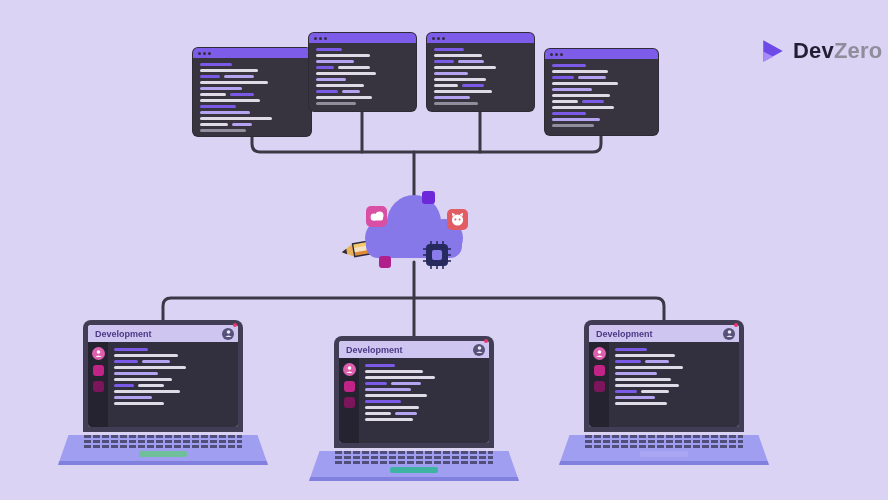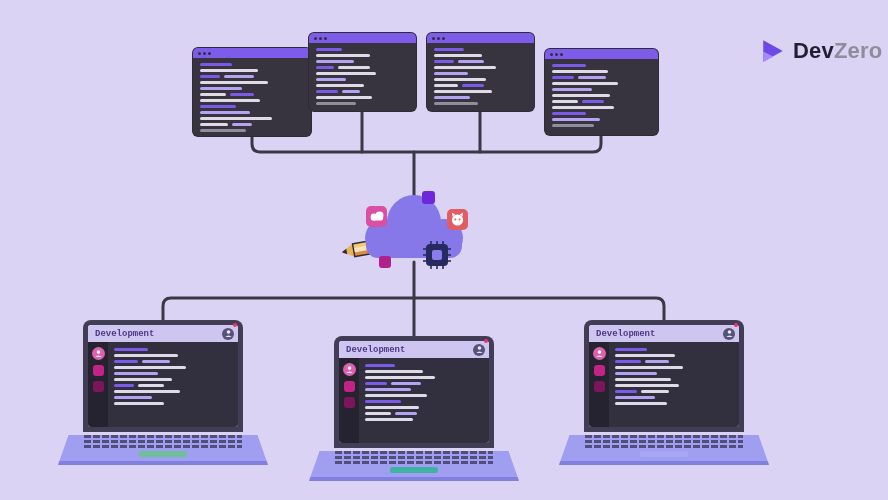--- a/index.html
+++ b/index.html
@@ -13,21 +13,21 @@
   .term-header{height:10px;background:#7C5CE8;border-radius:5px 5px 0 0;display:flex;align-items:center;gap:2px;padding:0 5px;}
   .wdot{width:3px;height:3px;border-radius:50%;background:#322E3E;display:inline-block;}
   .term-body{padding:5px 7px;display:flex;flex-direction:column;gap:3px;}
   .code-line{display:flex;height:3px;}
   .code-seg{height:3px;border-radius:1.5px;display:inline-block;}
 
   
   .cloud-cluster{position:absolute;left:330px;top:186px;}
 
   
-  .laptop{position:absolute;width:210px;font-family:Liberation Mono, monospace;}
+  .laptop{position:absolute;width:210px;}
   .lid{position:relative;width:160px;height:112px;margin:0 auto;background:#403D55;border-radius:8px 8px 0 0;padding:5px;box-sizing:border-box;}
   .cam-dot{position:absolute;right:6px;top:3px;width:4px;height:4px;border-radius:50%;background:#E8356B;}
   .screen{width:100%;height:100%;background:#F2F0FA;border-radius:3px;overflow:hidden;display:flex;flex-direction:column;}
   .screen-header{height:17px;background:#CFC5F1;display:flex;align-items:center;justify-content:space-between;padding:0 4px 0 7px;flex:0 0 auto;}
   .screen-title{font-size:9px;font-weight:bold;color:#4A3A85;}
   .header-avatar{width:12px;height:12px;border-radius:50%;background:#56527A;display:flex;align-items:center;justify-content:center;}
   .screen-body{flex:1;display:flex;min-height:0;}
   .rail{width:20px;background:#262331;display:flex;flex-direction:column;align-items:center;padding-top:5px;gap:5px;flex:0 0 auto;}
   .rail-avatar{width:13px;height:13px;border-radius:50%;background:#DE5FAE;display:flex;align-items:center;justify-content:center;}
   .rail-sq{width:11px;height:11px;border-radius:3px;display:inline-block;}

